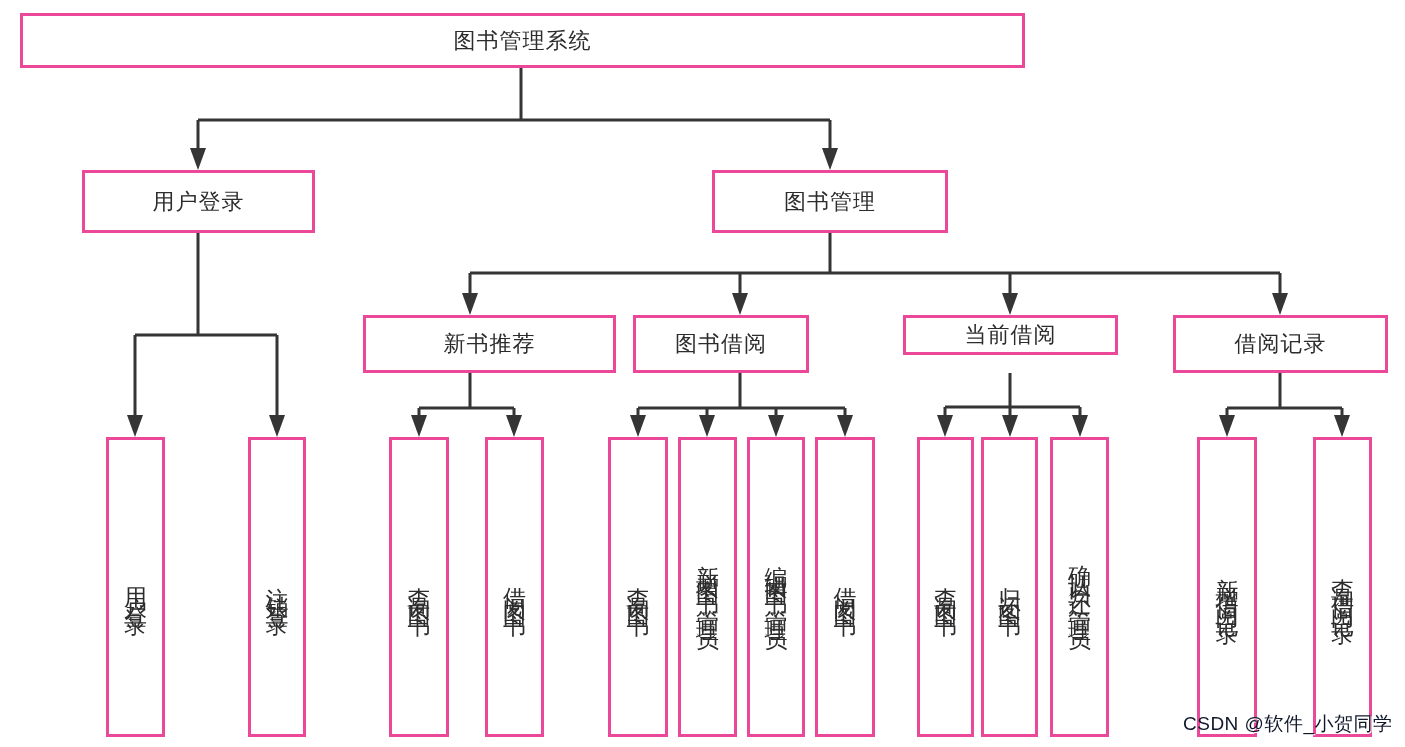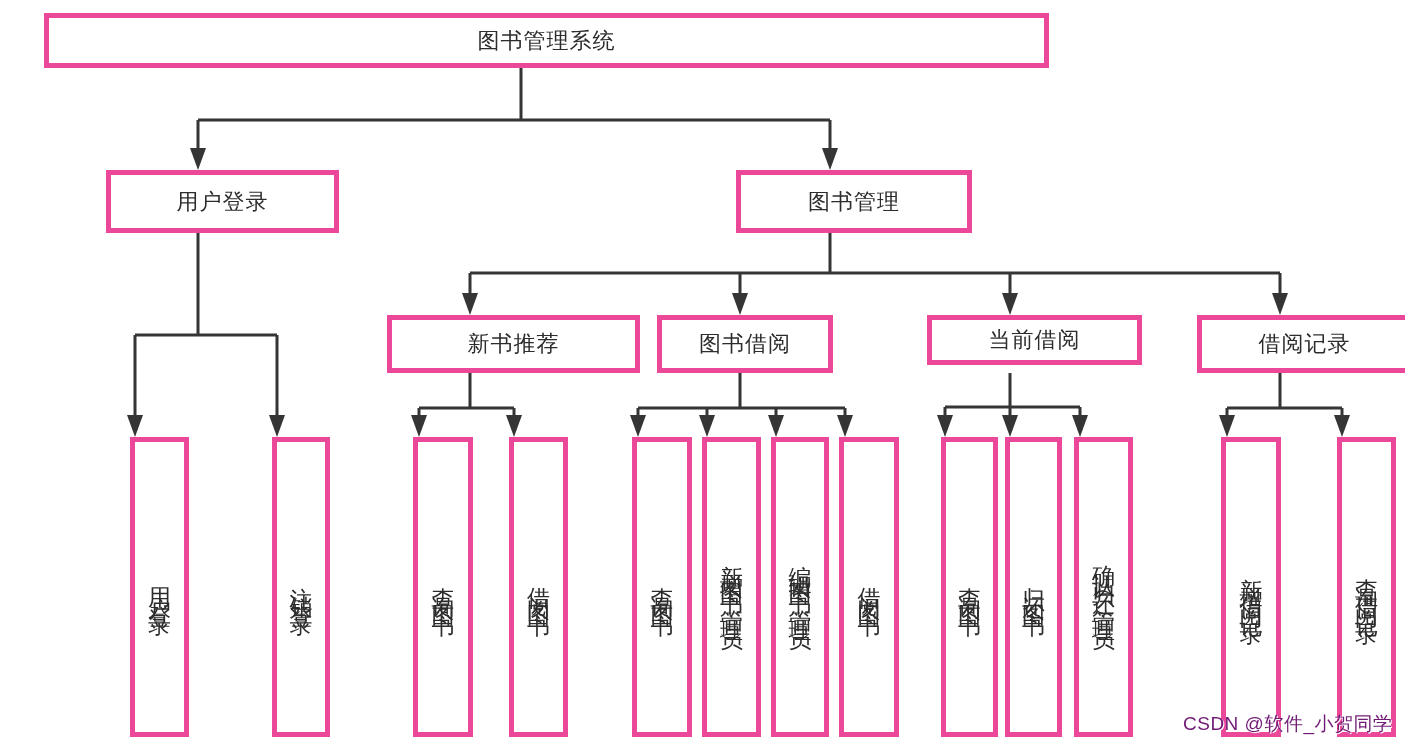--- a/index.html
+++ b/index.html
@@ -9,26 +9,25 @@
     height: 747px;
     background: #ffffff;
     font-family: "Liberation Sans", "DejaVu Sans", sans-serif;
     color: #2c2c2c;
     overflow: hidden;
   }
   .box {
     position: absolute;
     box-sizing: border-box;
     background: #ffffff;
-    border: 5px solid #ec4899;
+    border: 3px solid #ec4899;
     display: flex;
     align-items: center;
     justify-content: center;
     z-index: 2;
-    margin-left: 24px;
   }
   .h-label {
     font-size: 22px;
     letter-spacing: 1px;
     white-space: nowrap;
   }
   .leaf .v-label {
     writing-mode: vertical-rl;
     text-orientation: mixed;
     font-size: 23px;
@@ -42,21 +41,21 @@
     z-index: 1;
   }
   .wire { stroke: #353535; stroke-width: 3; fill: none; }
   .head { fill: #353535; stroke: none; }
   .watermark {
     position: absolute;
     left: 1183px;
     top: 711px;
     font-size: 19px;
     letter-spacing: 0.5px;
-    color: #701a75;
+    color: #0f172a;
     text-shadow: 1px 1px 0 #ffffff;
     white-space: nowrap;
     z-index: 5;
   }
 </style>
 </head>
 <body>
 
 <div class="canvas">
 
@@ -100,21 +99,21 @@
   <div class="box" style="left:712px; top:170px; width:236px; height:63px;font-family:Liberation Mono, monospace;">
     <span class="h-label">图书管理</span>
   </div>
 
   <div class="box" style="left:363px; top:315px; width:253px; height:58px;">
     <span class="h-label">新书推荐</span>
   </div>
   <div class="box" style="left:633px; top:315px; width:176px; height:58px;">
     <span class="h-label">图书借阅</span>
   </div>
-  <div class="box" style="left:903px; top:315px; width:215px; height:50px;">
+  <div class="box" style="left:903px; top:315px; width:215px; height:40px;">
     <span class="h-label">当前借阅</span>
   </div>
   <div class="box" style="left:1173px; top:315px; width:215px; height:58px;">
     <span class="h-label">借阅记录</span>
   </div>
 
   <div class="box leaf" style="left:106px; top:437px; width:59px; height:300px;">
     <span class="v-label">用户登录</span>
   </div>
   <div class="box leaf" style="left:248px; top:437px; width:58px; height:300px;">

